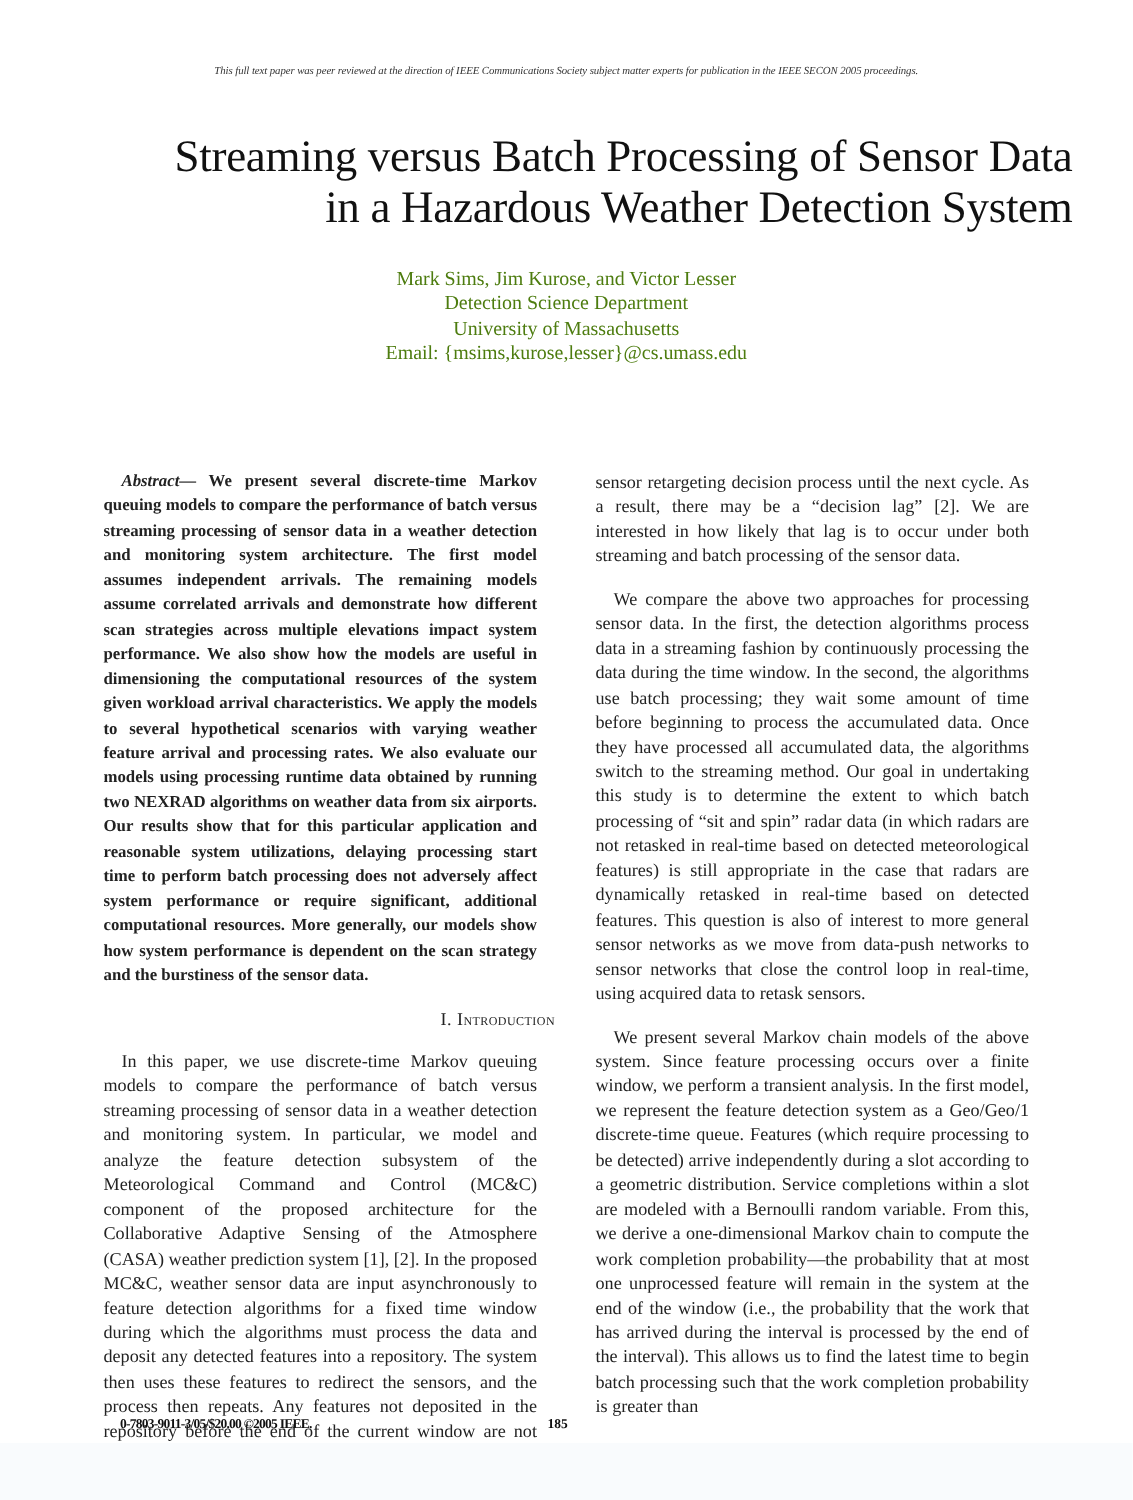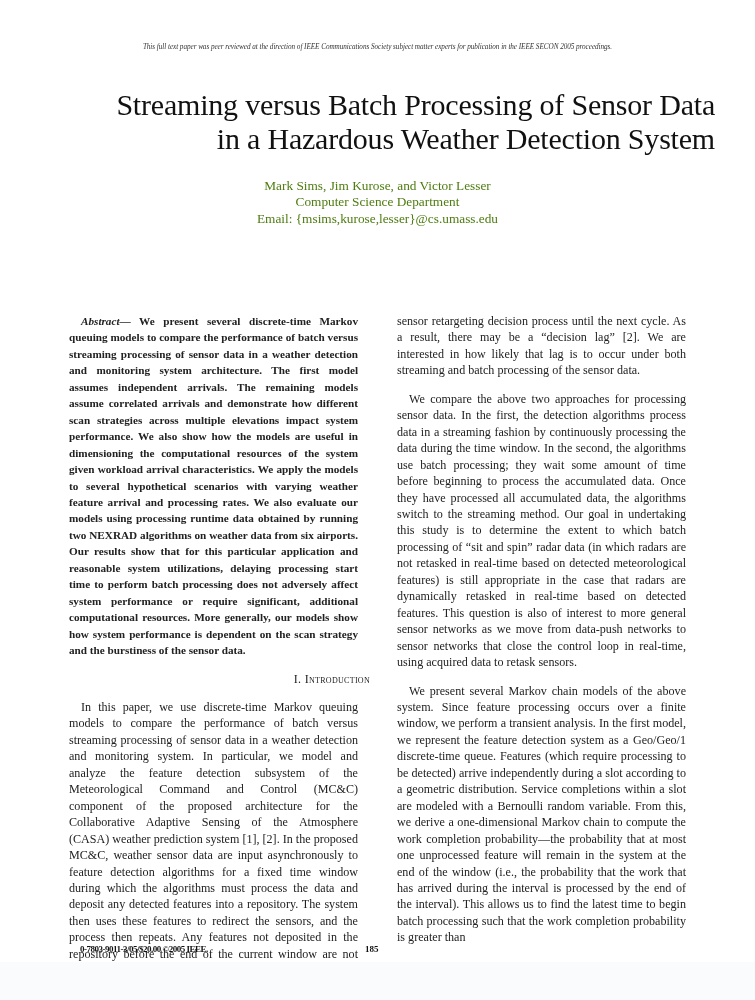--- a/index.html
+++ b/index.html
@@ -58,21 +58,22 @@
 
   <div class="header-note">This full text paper was peer reviewed at the direction of IEEE Communications Society subject matter experts for publication in the IEEE SECON 2005 proceedings.</div>
 
   <div class="title">
     <span>Streaming versus Batch Processing of Sensor Data</span>
     <span>in a Hazardous Weather Detection System</span>
   </div>
 
   <div class="authors">
     <span>Mark Sims, Jim Kurose, and Victor Lesser</span>
-    <span>Computer Science Department</span>
+    <span>Detection Science Department</span>
+    <span>University of Massachusetts</span>
     <span>Email: {msims,kurose,lesser}@cs.umass.edu</span>
   </div>
 
   <div class="col col-left">
     <div class="abstract">
       <p style="text-indent:12px">
         <span class="label">Abstract</span><span>—</span>
         <span>We present several discrete-time Markov queuing models to compare the performance of batch versus streaming processing of sensor data in a weather detection and monitoring system architecture. The first model assumes independent arrivals. The remaining models assume correlated arrivals and demonstrate how different scan strategies across multiple elevations impact system performance. We also show how the models are useful in dimensioning the computational resources of the system given workload arrival characteristics. We apply the models to several hypothetical scenarios with varying weather feature arrival and processing rates. We also evaluate our models using processing runtime data obtained by running two NEXRAD algorithms on weather data from six airports. Our results show that for this particular application and reasonable system utilizations, delaying processing start time to perform batch processing does not adversely affect system performance or require significant, additional computational resources. More generally, our models show how system performance is dependent on the scan strategy and the burstiness of the sensor data.</span>
       </p>
     </div>

